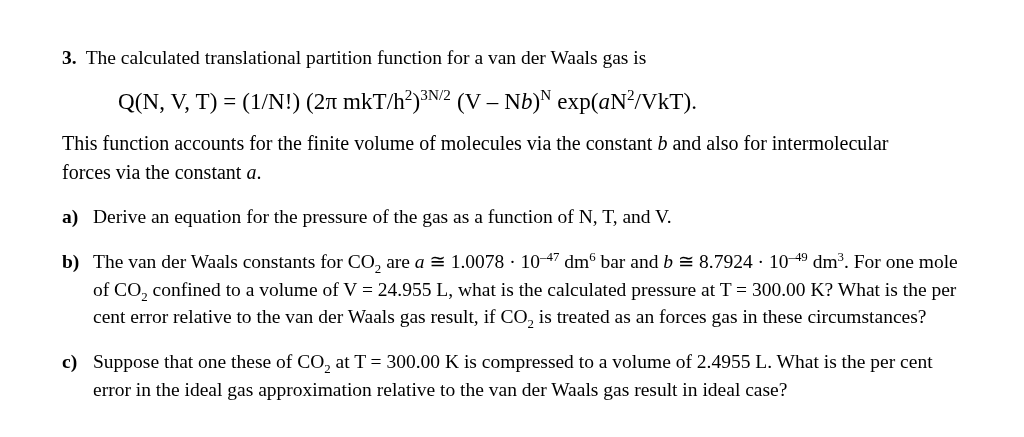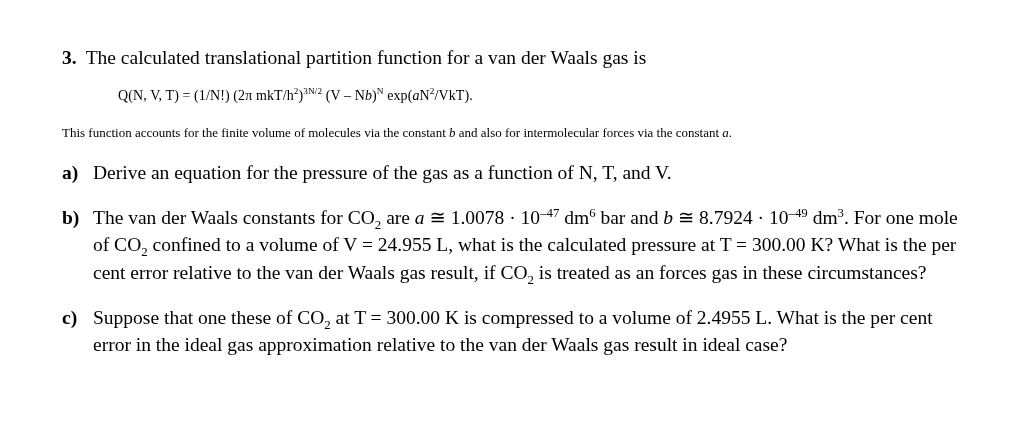--- a/index.html
+++ b/index.html
@@ -32,26 +32,26 @@
   }
   .stem-num {
     font-weight: bold;
     flex: none;
   }
   .stem-text {
     flex: 1;
   }
   .equation {
     margin: 14px 0 0 56px;
-    font-size: 14px;
+    font-size: 23px;
     letter-spacing: 0.1px;
   }
   .note {
-    margin-top: 18px;
-    font-size: 13px;
+    margin-top: 11px;
+    font-size: 20px;
     line-height: 1.42;
     max-width: 860px;
   }
   .parts {
     margin-top: 17px;
   }
   .part {
     display: flex;
     align-items: flex-start;
     gap: 11px;

